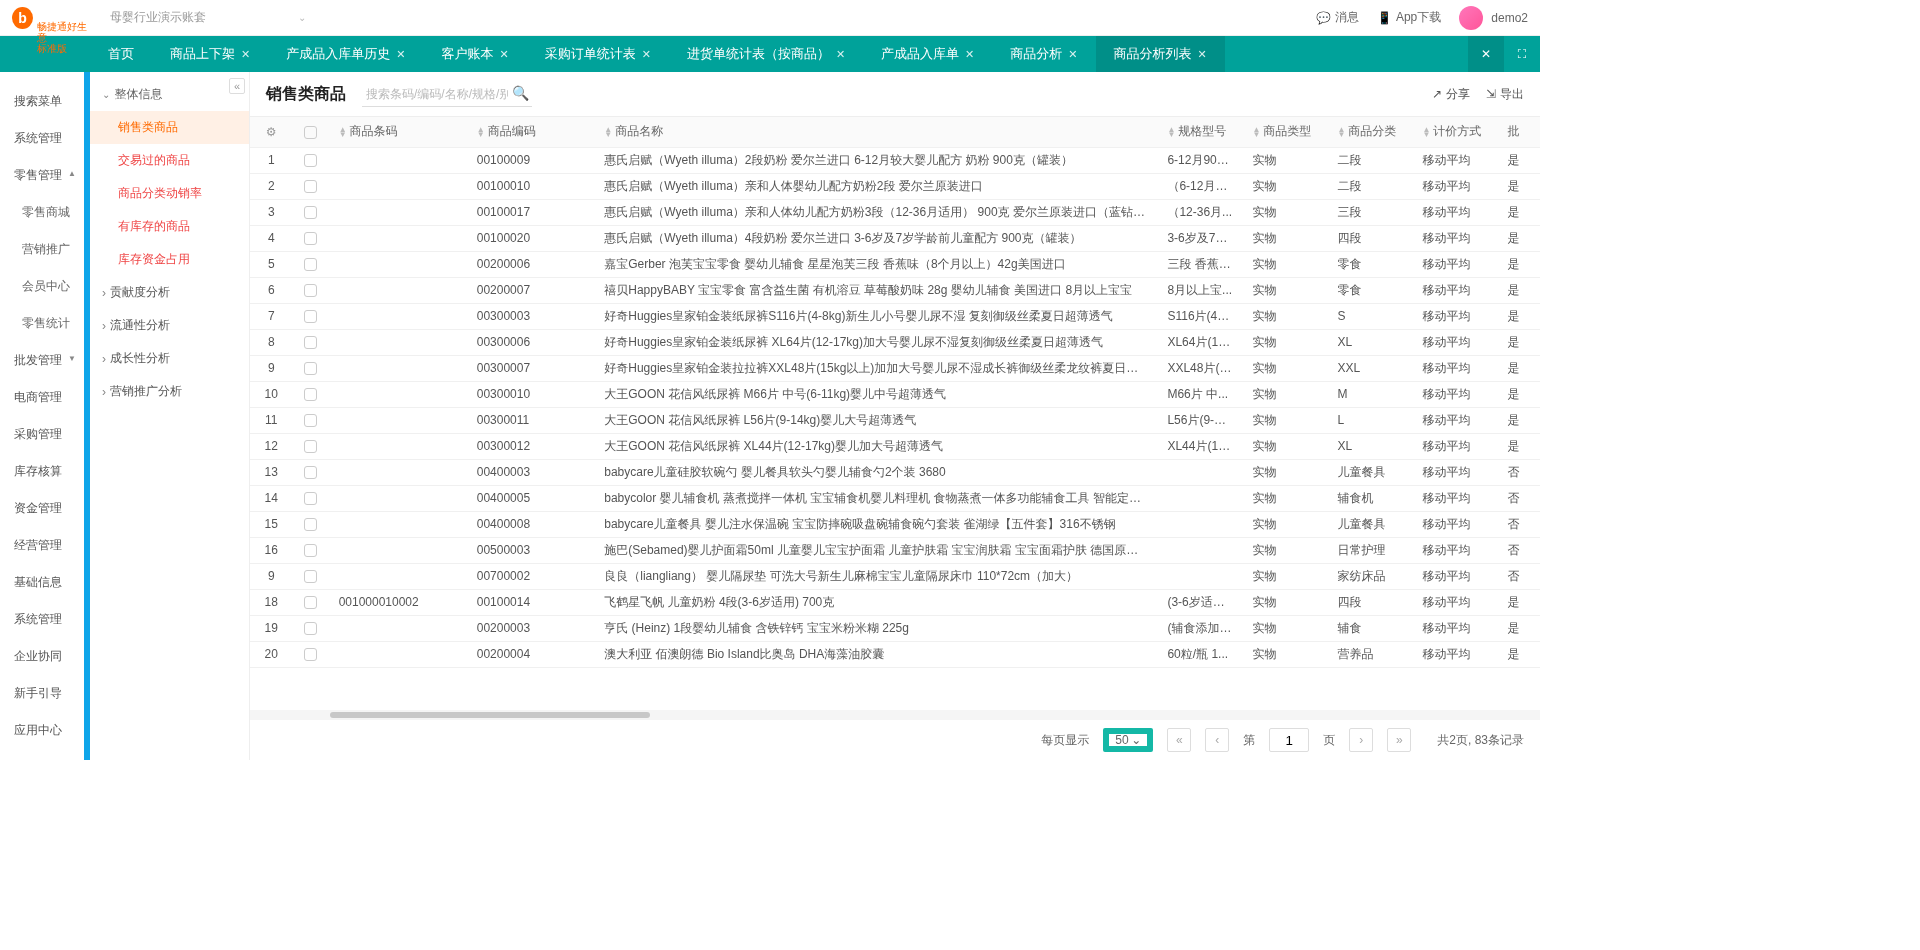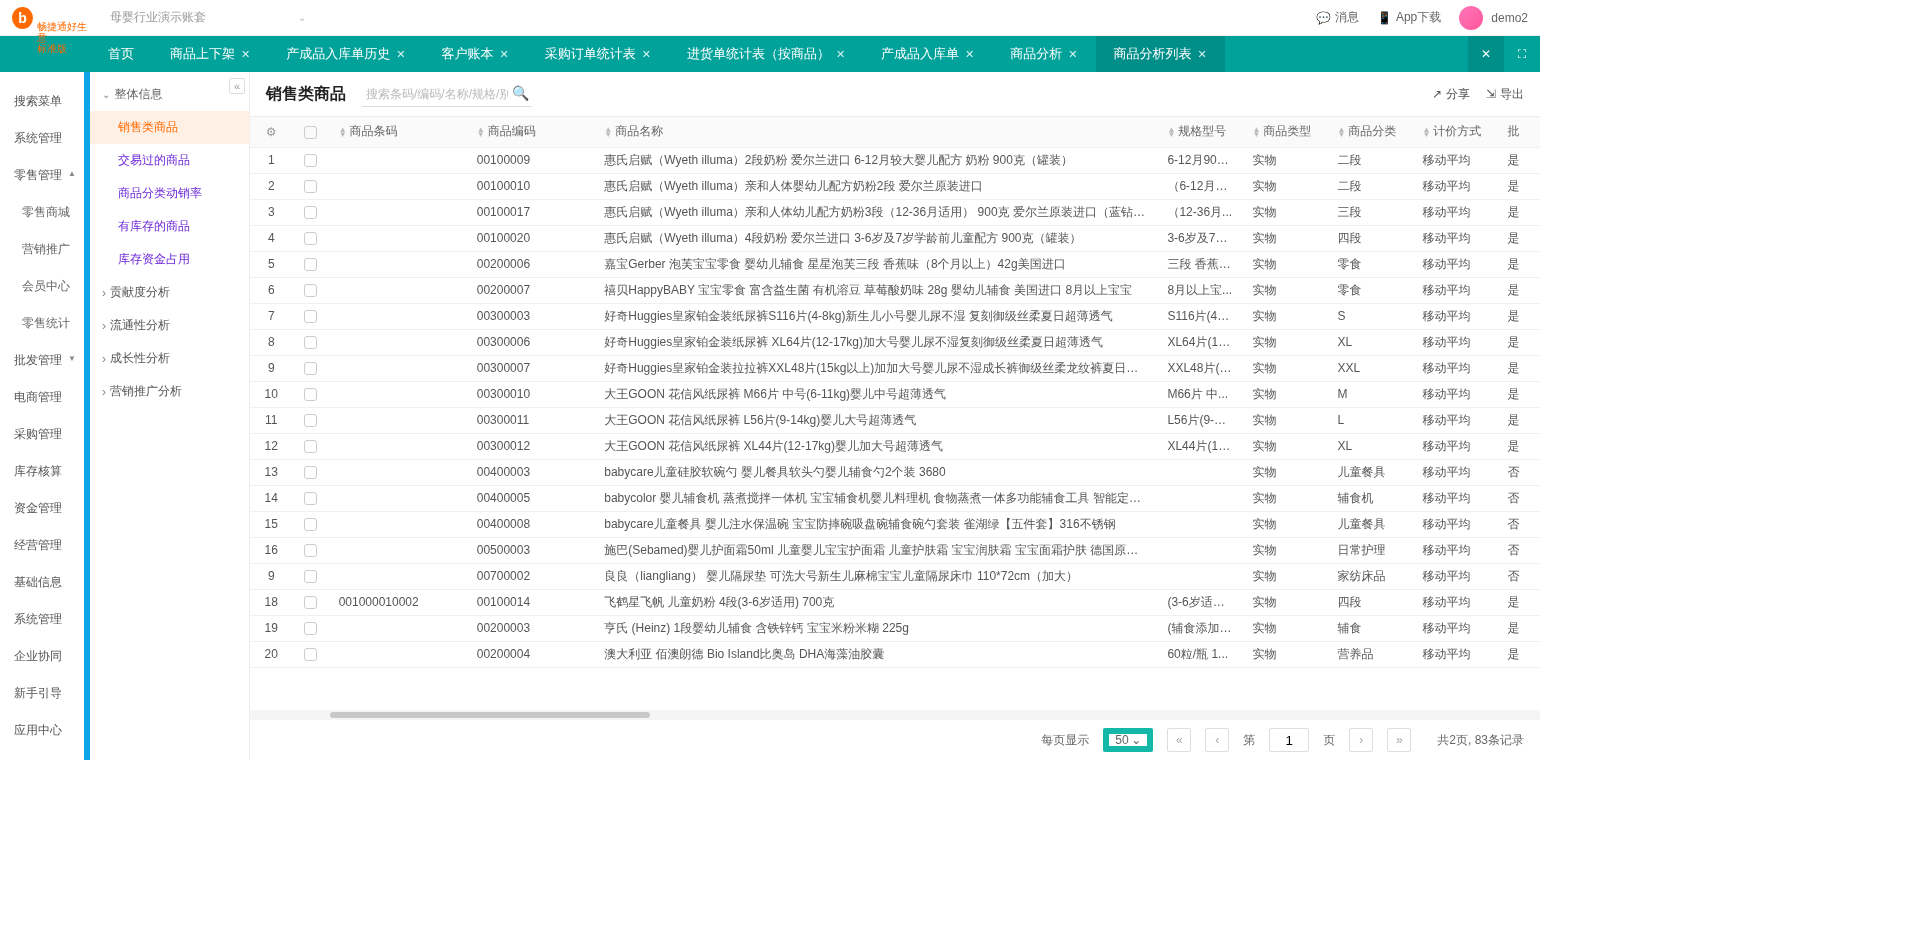--- a/index.html
+++ b/index.html
@@ -33,21 +33,21 @@
 .main-wrap { display: flex; height: calc(100% - 72px); }
 .side-nav { width: 90px; background: #fff; border-right: 6px solid #0ea5e9; padding-top: 11px; overflow-y: auto; }
 .side-item { padding: 10px 8px; font-size: 12px; color: #555; cursor: pointer; text-align: left; padding-left: 14px; white-space: nowrap; position: relative; }
 .side-item.sub { padding-left: 22px; color: #666; }
 .side-item .tri { position: absolute; right: 8px; top: 12px; font-size: 8px; color: #888; }
 
 .panel-left { width: 160px; border-right: 1px solid #eee; padding: 10px 0; position: relative; }
 .panel-left .collapse-btn { position: absolute; right: 4px; top: 6px; color: #999; cursor: pointer; font-size: 11px; border: 1px solid #ddd; width: 16px; height: 16px; display: flex; align-items: center; justify-content: center; border-radius: 2px; }
 .pl-group-title { padding: 4px 12px 8px; color: #666; font-size: 12px; cursor: pointer; }
 .pl-group-title::before { content: "⌄"; margin-right: 4px; font-size: 10px; color: #888; display: inline-block; }
-.pl-item { padding: 8px 12px 8px 28px; color: #6d28d9; cursor: pointer; font-size: 12px; }
+.pl-item { padding: 8px 12px 8px 28px; color: #ef4444; cursor: pointer; font-size: 12px; }
 .pl-item.active { background: #fff0e5; color: #ff6a00; }
 .pl-expand { padding: 8px 12px; color: #555; cursor: pointer; font-size: 12px; display: flex; align-items: center; gap: 4px; }
 .pl-expand::before { content: "›"; font-size: 12px; color: #888; }
 
 
 .content { flex: 1; display: flex; flex-direction: column; overflow: hidden; }
 .content-toolbar { height: 44px; display: flex; align-items: center; padding: 0 16px; gap: 16px; }
 .page-title { font-size: 16px; font-weight: bold; color: #222; }
 .search-box { position: relative; }
 .search-box input { width: 170px; height: 26px; border: none; border-bottom: 1px solid #ddd; padding: 0 24px 0 4px; font-size: 12px; outline: none; color: #333; }

